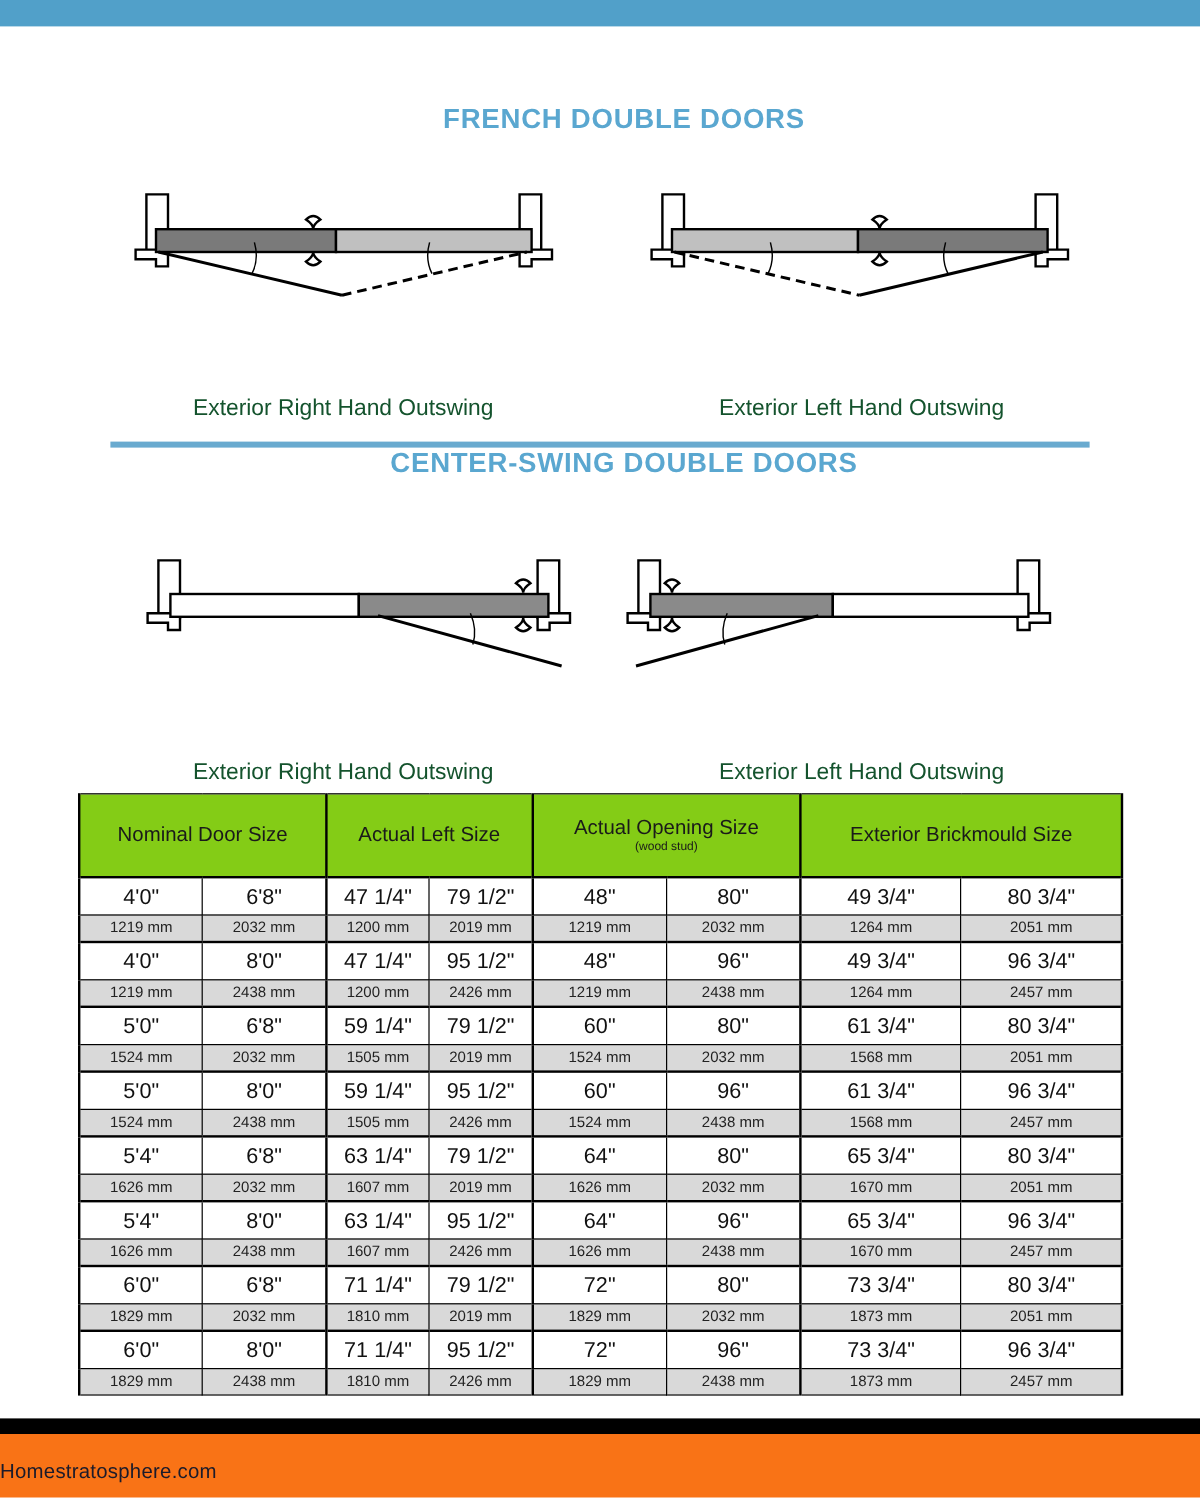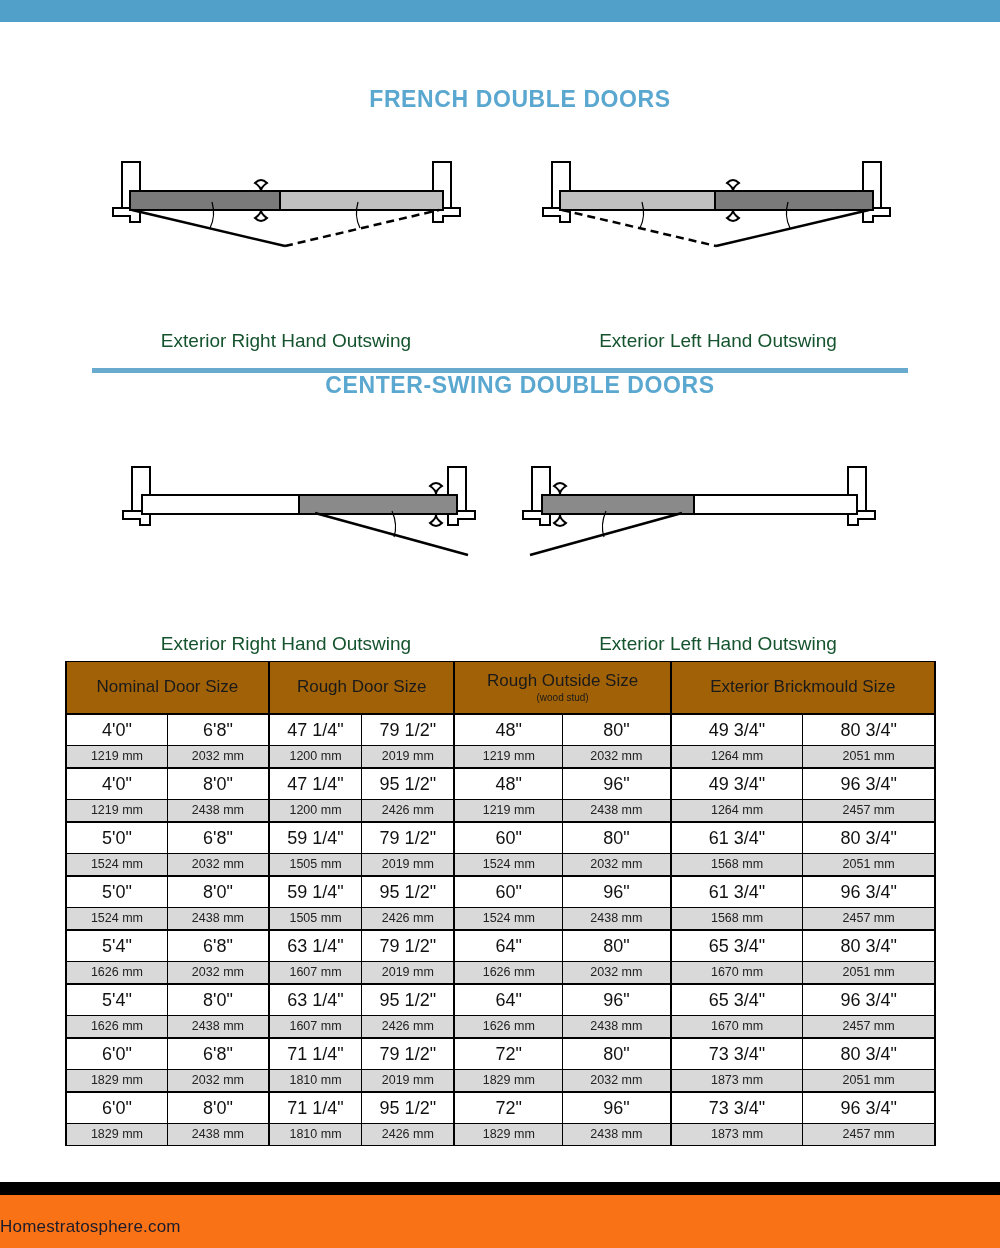--- a/index.html
+++ b/index.html
@@ -79,25 +79,25 @@
     width: 871px;
     border-collapse: collapse;
     background: #ffffff;
   }
   .sizetable th, .sizetable td {
     border: 1px solid #000000;
     text-align: center;
     padding: 0;
   }
   .sizetable thead th {
-    background: #a16207;
+    background: #84cc16;
     font-weight: normal;
     font-size: 17px;
     color: #1a1a1a;
-    height: 52px;
+    height: 69px;
     line-height: 1.15;
     border: 1px solid #000;
   }
   .sizetable thead th .sub {
     display: block;
     font-size: 10px;
     margin-top: 1px;
   }
   .cell-in {
     font-size: 18px;
@@ -220,24 +220,24 @@
 <div class="caption" id="cap-cs-right">Exterior Right Hand Outswing</div>
 <div class="caption" id="cap-cs-left">Exterior Left Hand Outswing</div>
 
 <table class="sizetable">
   <thead>
     <tr>
       <th colspan="2" class="grp-start grp-end">
         <span>Nominal Door Size</span>
       </th>
       <th colspan="2" class="grp-start grp-end">
-        <span>Rough Door Size</span>
+        <span>Actual Left Size</span>
       </th>
       <th colspan="2" class="grp-start grp-end">
-        <span>Rough Outside Size</span>
+        <span>Actual Opening Size</span>
         <span class="sub">(wood stud)</span>
       </th>
       <th colspan="2" class="grp-start grp-end">
         <span>Exterior Brickmould Size</span>
       </th>
     </tr>
   </thead>
   <tbody id="table-body">
       <tr class="row-in">
         <td class="cell-in grp-start">4'0"</td>

